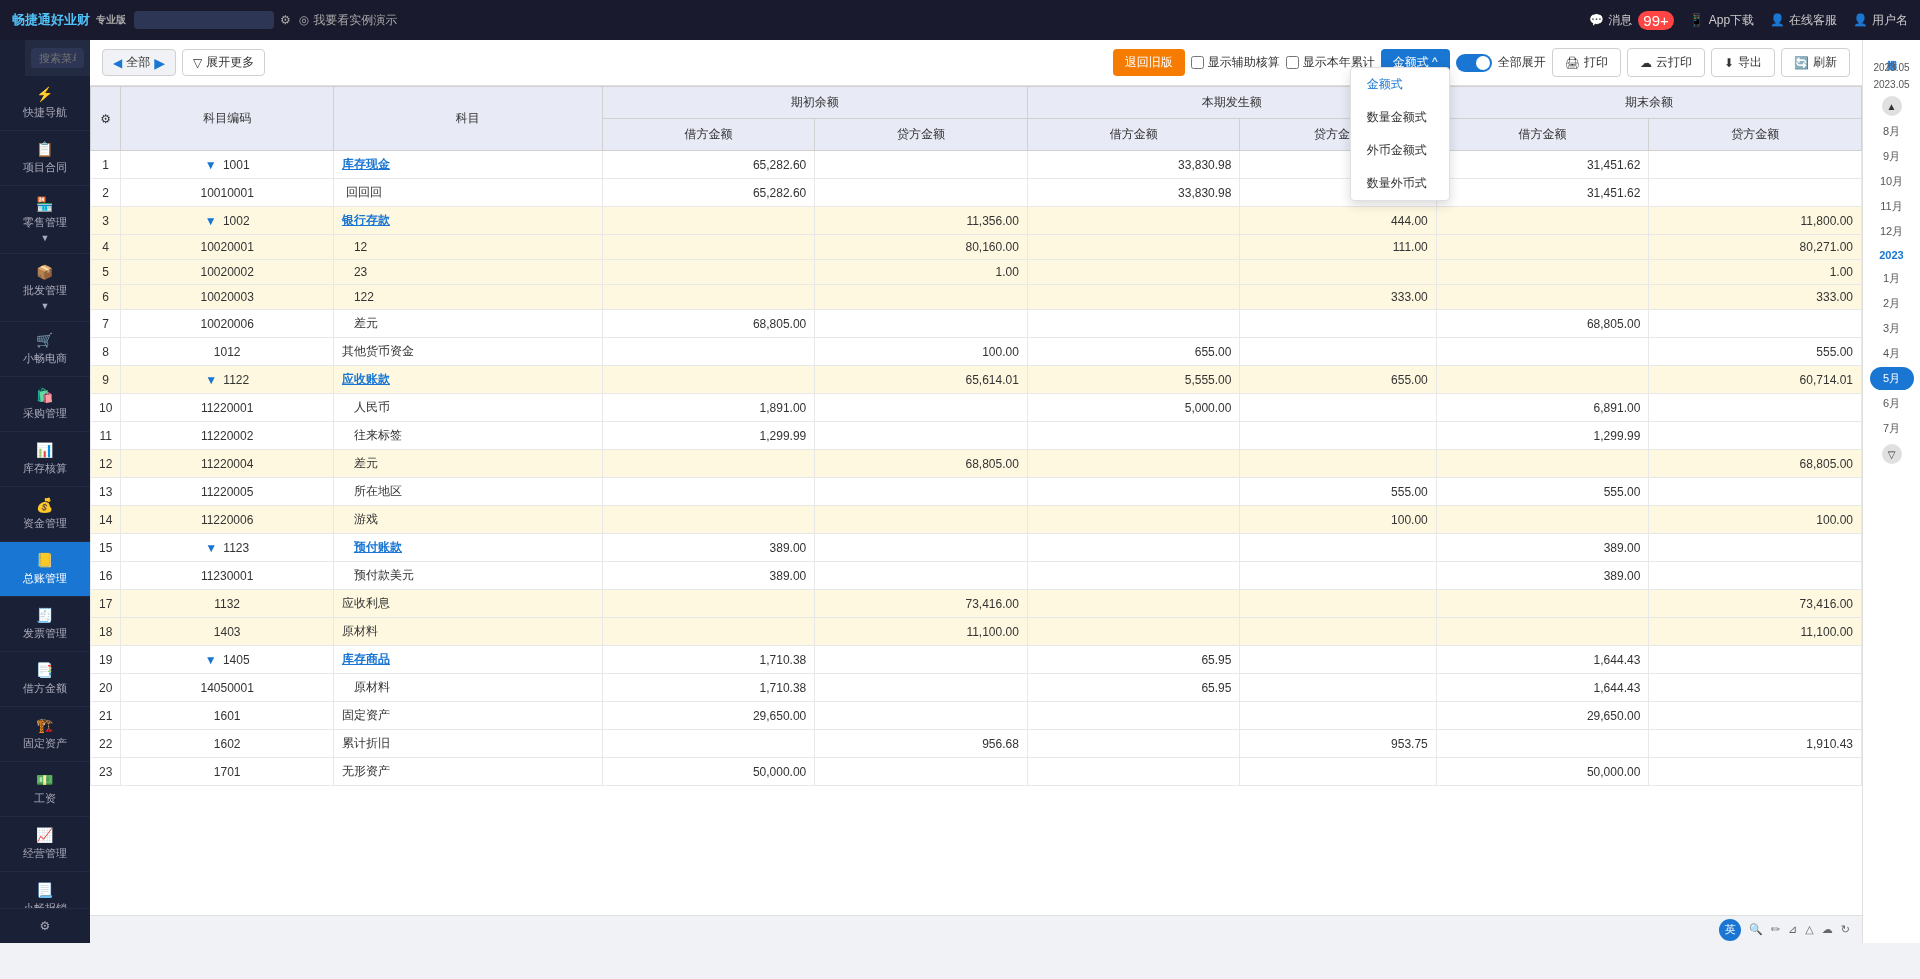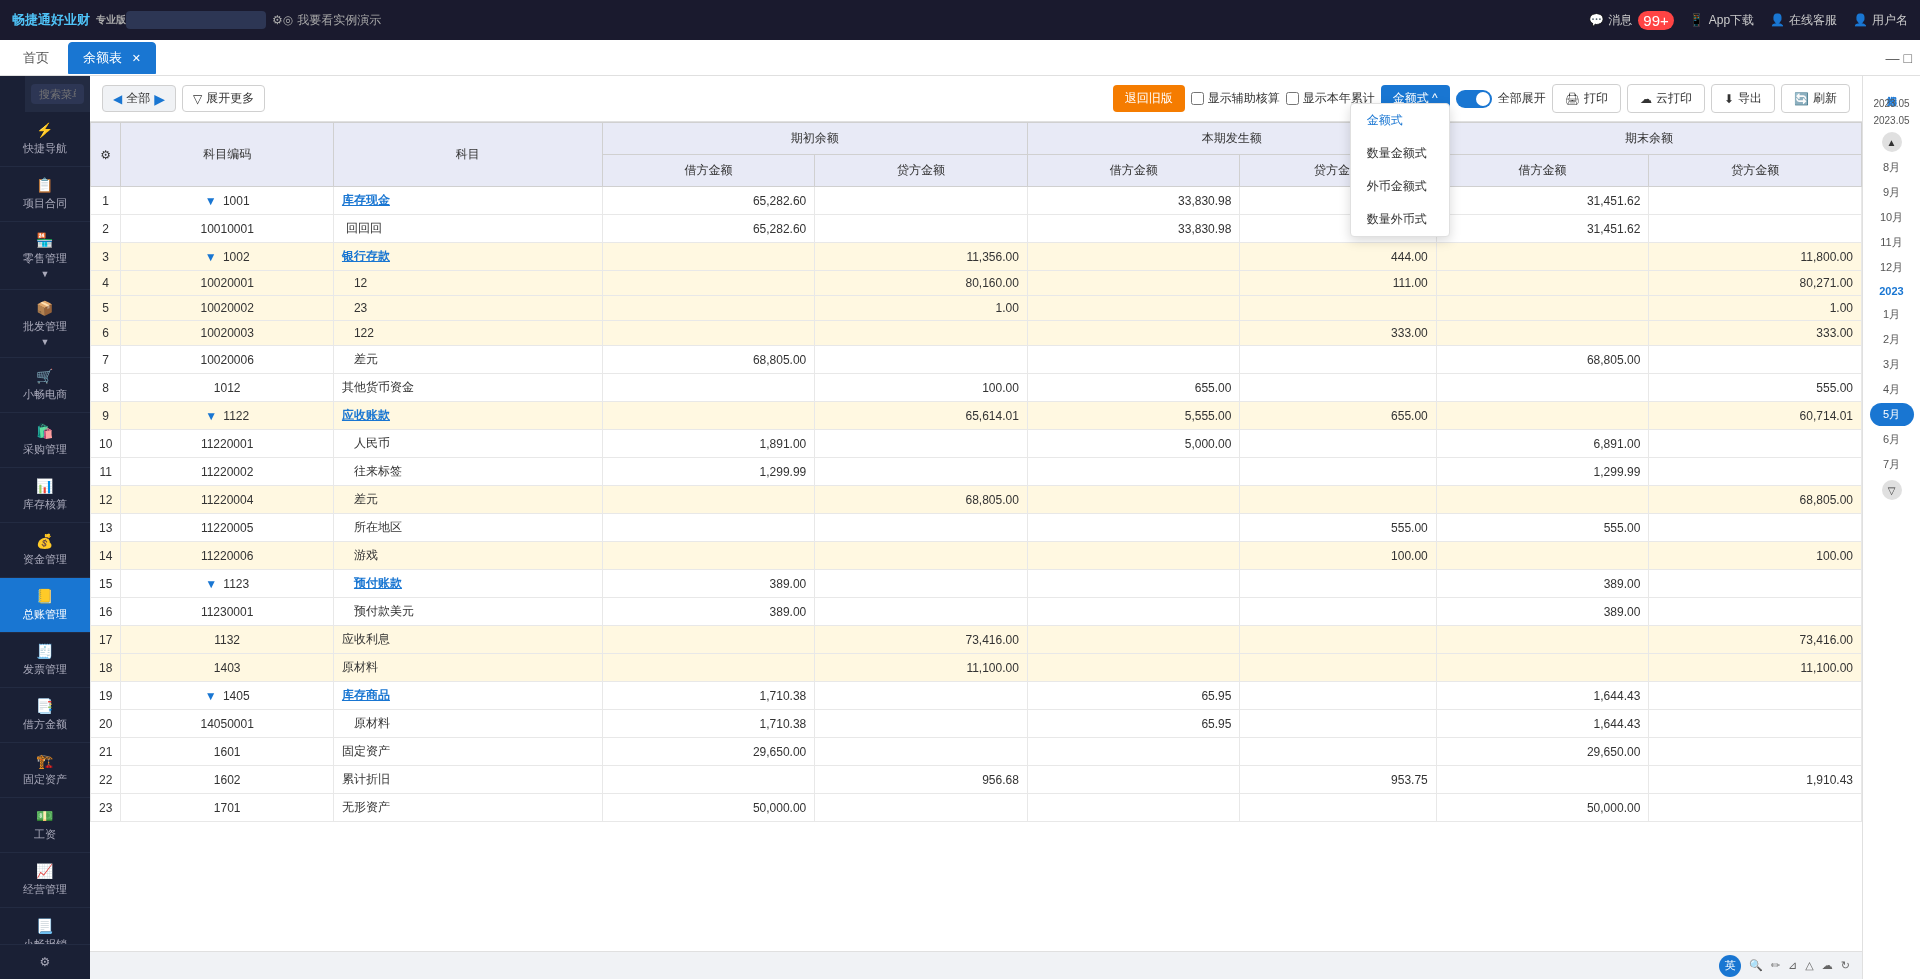--- a/index.html
+++ b/index.html
@@ -8,21 +8,21 @@
     
     .top-bar {
       height: 40px;
       background: #1a1a2e;
       display: flex;
       align-items: center;
       padding: 0 12px;
       color: #fff;
       justify-content: space-between;
     }
-    .top-bar-left { display: flex; align-items: center; gap: 0; }
+    .top-bar-left { display: flex; align-items: center; gap: 8px; }
     .top-bar-logo { font-size: 13px; color: #4fc3f7; font-weight: bold; display: flex; align-items: center; gap: 6px; }
     .top-bar-logo-sub { font-size: 10px; color: #aaa; }
     .top-bar-right { display: flex; align-items: center; gap: 16px; font-size: 12px; color: #ccc; }
     .badge { background: #ff4444; color: #fff; border-radius: 10px; padding: 1px 5px; font-size: 15px; margin-left: 2px; }
 
     
     .tab-bar {
       height: 36px;
       background: #fff;
       border-bottom: 1px solid #e0e0e0;
@@ -265,33 +265,20 @@
         <span>👤</span>
         <span>在线客服</span>
       </div>
       <div style="display:flex;align-items:center;gap:4px;cursor:pointer;">
         <span>👤</span>
         <span>用户名</span>
       </div>
     </div>
   </div>
 
-  <div class="tab-bar">
-    <div class="tab-item">
-      <span>首页</span>
-    </div>
-    <div class="tab-item active">
-      <span>余额表</span>
-      <span class="tab-close">✕</span>
-    </div>
-    <div style="margin-left:auto;display:flex;gap:4px;">
-      <button style="background:none;border:none;cursor:pointer;font-size:14px;color:#666;">—</button>
-      <button style="background:none;border:none;cursor:pointer;font-size:14px;color:#666;">□</button>
-    </div>
-  </div>
 
   <div class="main-layout">
 
     <div class="sidebar">
       <div class="sidebar-search">
         <input type="text" placeholder="搜索菜单" style="">
       </div>
       <div class="sidebar-nav">
         <div class="sidebar-item">
           <span class="sidebar-item-icon">⚡</span>

